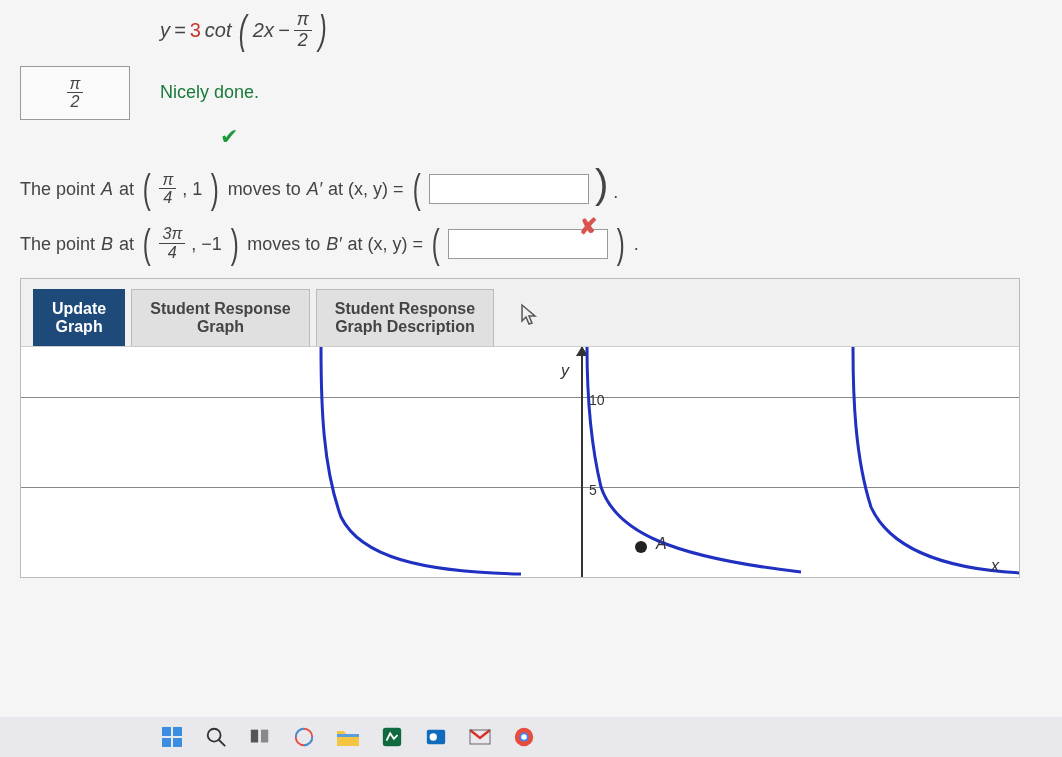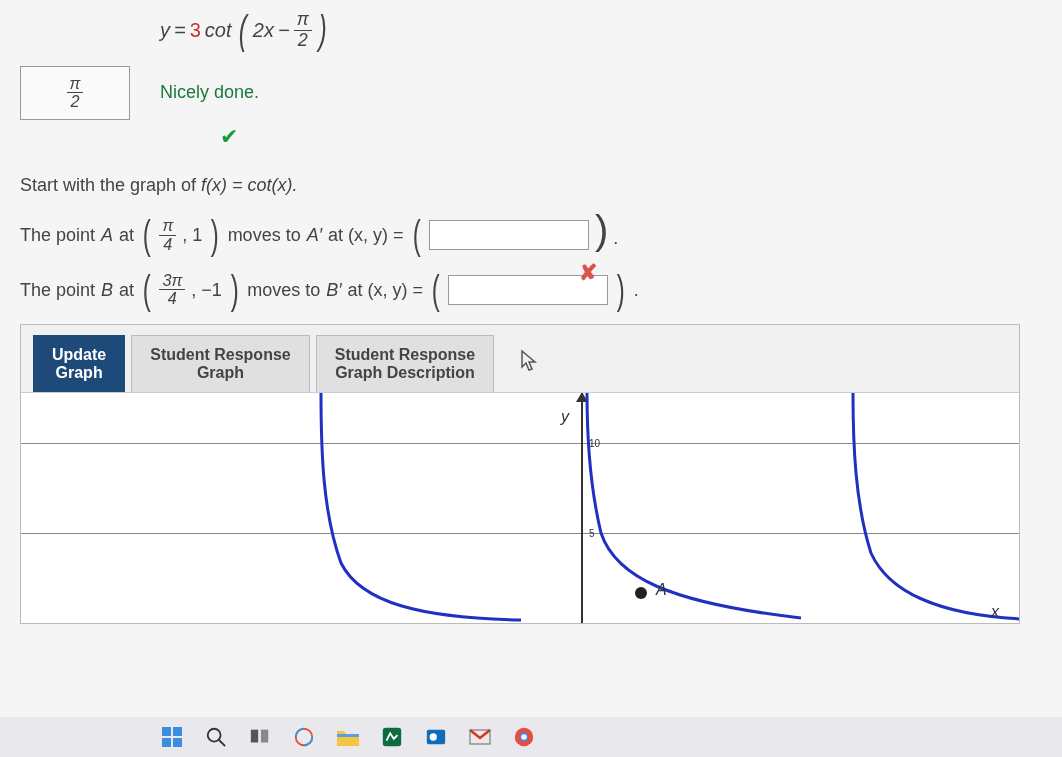--- a/index.html
+++ b/index.html
@@ -111,21 +111,21 @@
     }
     .y-axis {
       position: absolute; top: 0; bottom: 0; width: 2px; background: #333; left: 560px;
     }
     .y-arrow {
       position: absolute; top: -1px; left: 555px; width: 0; height: 0;
       border-left: 6px solid transparent; border-right: 6px solid transparent;
       border-bottom: 10px solid #333;
     }
     .axis-label { position: absolute; font-style: italic; font-size: 16px; color: #333; }
-    .tick-label { position: absolute; font-size: 10px; color: #333; }
+    .tick-label { position: absolute; font-size: 14px; color: #333; }
     .curve { position: absolute; }
     .curve path { stroke: #2030c0; stroke-width: 3; fill: none; }
     .point-dot {
       position: absolute; width: 12px; height: 12px; border-radius: 50%;
       background: #222; transform: translate(-50%, -50%);
     }
     .point-label { position: absolute; font-style: italic; font-size: 16px; color: #333; }
     .taskbar {
       position: fixed; bottom: 0; left: 0; right: 0; height: 40px;
       background: rgba(230,230,235,0.85); display: flex; align-items: center;
@@ -157,24 +157,20 @@
     <span class="frac">
       <span class="num">π</span>
       <span class="den">2</span>
     </span>
   </div>
   <span class="nicely-done">Nicely done.</span>
 </div>
 <div class="check-icon">✔</div>
 
 <div class="instructions">
-  <p>
-    <span>Start with the graph of </span>
-    <i>f(x) = cot(x).</i>
-  </p>
 
   <div class="point-line">
     <span>The point </span>
     <i>A</i>
     <span> at </span>
     <span class="big-paren-l">(</span>
     <span class="frac">
       <span class="num">π</span>
       <span class="den">4</span>
     </span>

